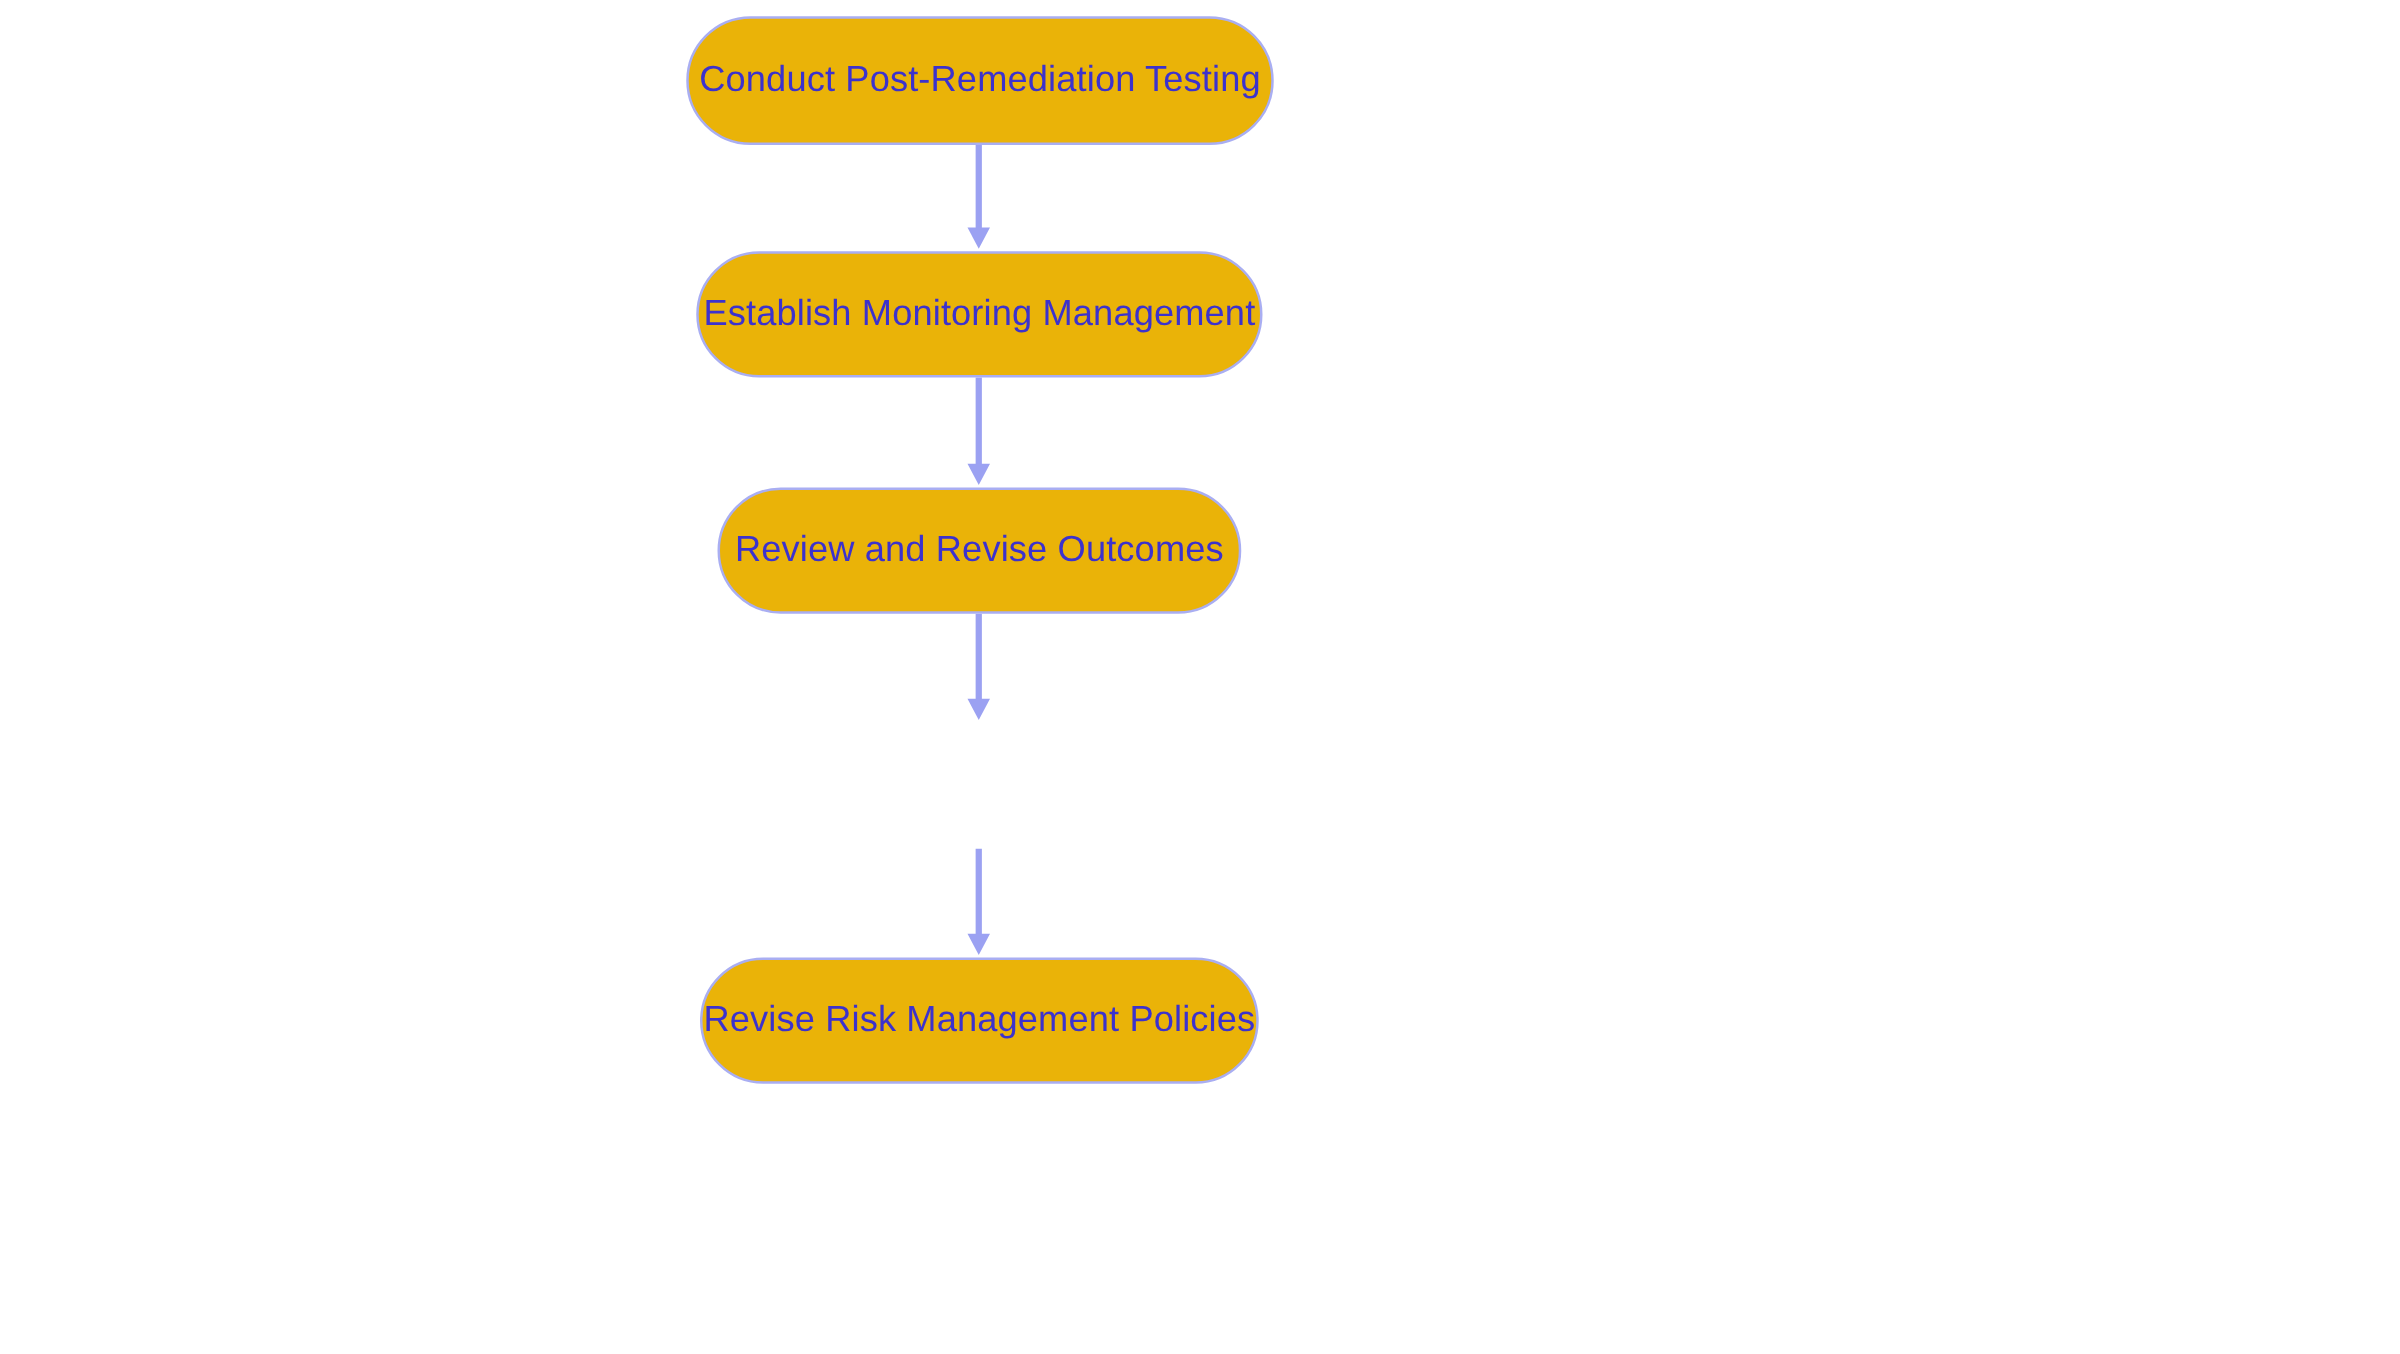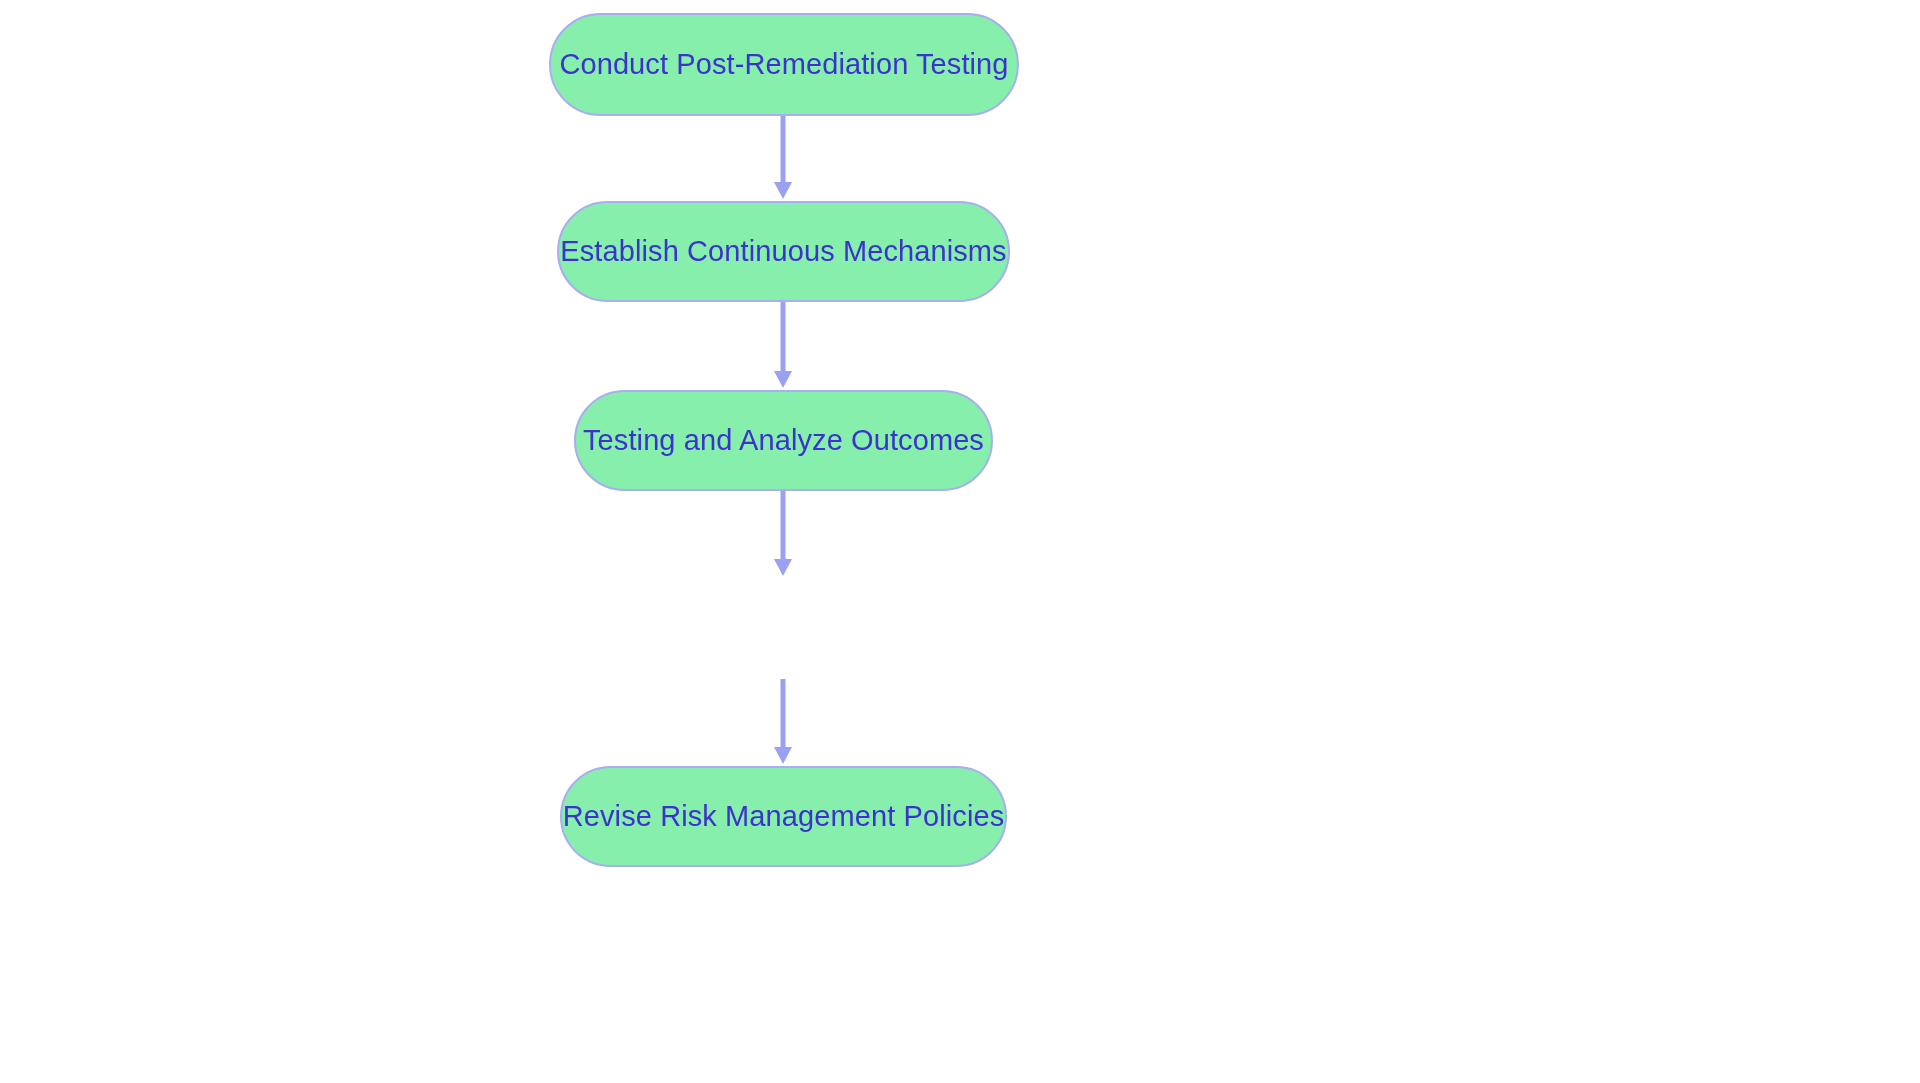--- a/index.html
+++ b/index.html
@@ -30,21 +30,21 @@
     height: 1083px;
   }
 
   
   .node {
     position: absolute;
     box-sizing: border-box;
     display: flex;
     align-items: center;
     justify-content: center;
-    background: #86efac;
+    background: #eab308;
     border: 2px solid #a9aef2;
     border-radius: 999px;
     color: #3c32cd;
     font-size: 29px;
     font-weight: 400;
     letter-spacing: 0.1px;
     white-space: nowrap;
     line-height: 1;
     text-align: center;
   }
@@ -95,25 +95,25 @@
         <line x1="20" y1="0" x2="20" y2="70" stroke="#9ba1f2" stroke-width="5"></line>
         <polygon points="11,68 29,68 20,85" fill="#9ba1f2"></polygon>
       </svg>
     </div>
 
     <div class="node" style="left:549px; top:13px; width:470px; height:103px;">
       <span class="node-label">Conduct Post-Remediation Testing</span>
     </div>
 
     <div class="node" style="left:557px; top:201px; width:453px; height:101px;">
-      <span class="node-label">Establish Continuous Mechanisms</span>
+      <span class="node-label">Establish Monitoring Management</span>
     </div>
 
     <div class="node" style="left:574px; top:390px; width:419px; height:101px;">
-      <span class="node-label">Testing and Analyze Outcomes</span>
+      <span class="node-label">Review and Revise Outcomes</span>
     </div>
 
 
     <div class="node" style="left:560px; top:766px; width:447px; height:101px;">
       <span class="node-label">Revise Risk Management Policies</span>
     </div>
 
   </div>
 </div>
 

